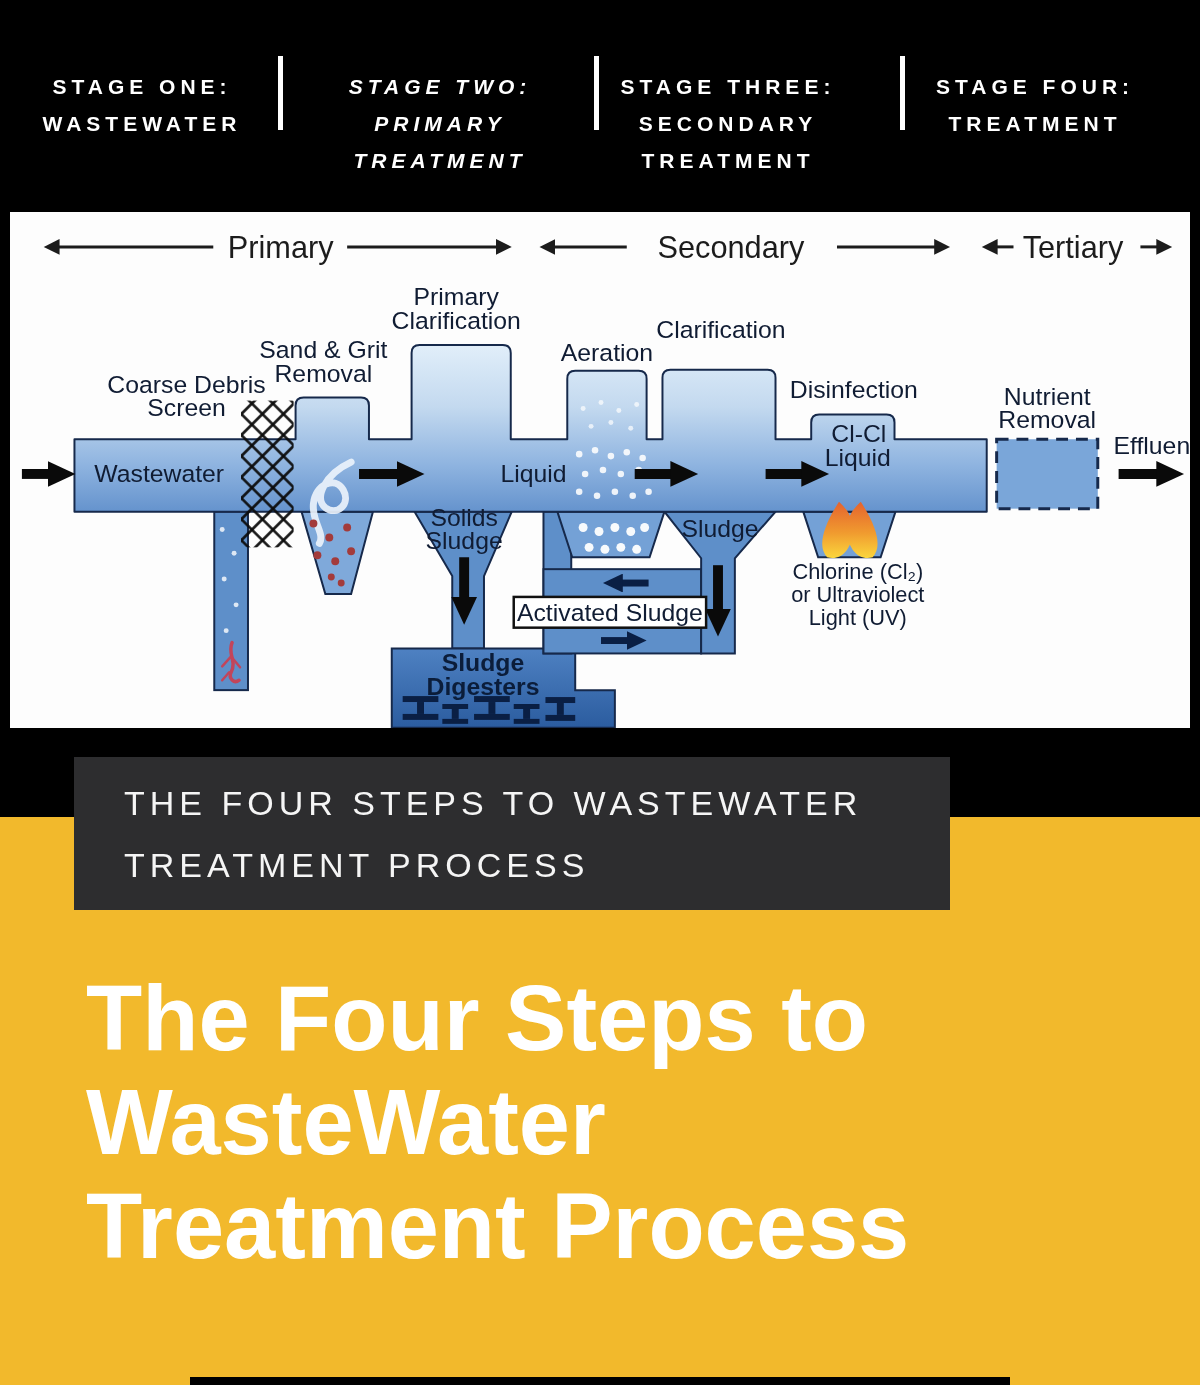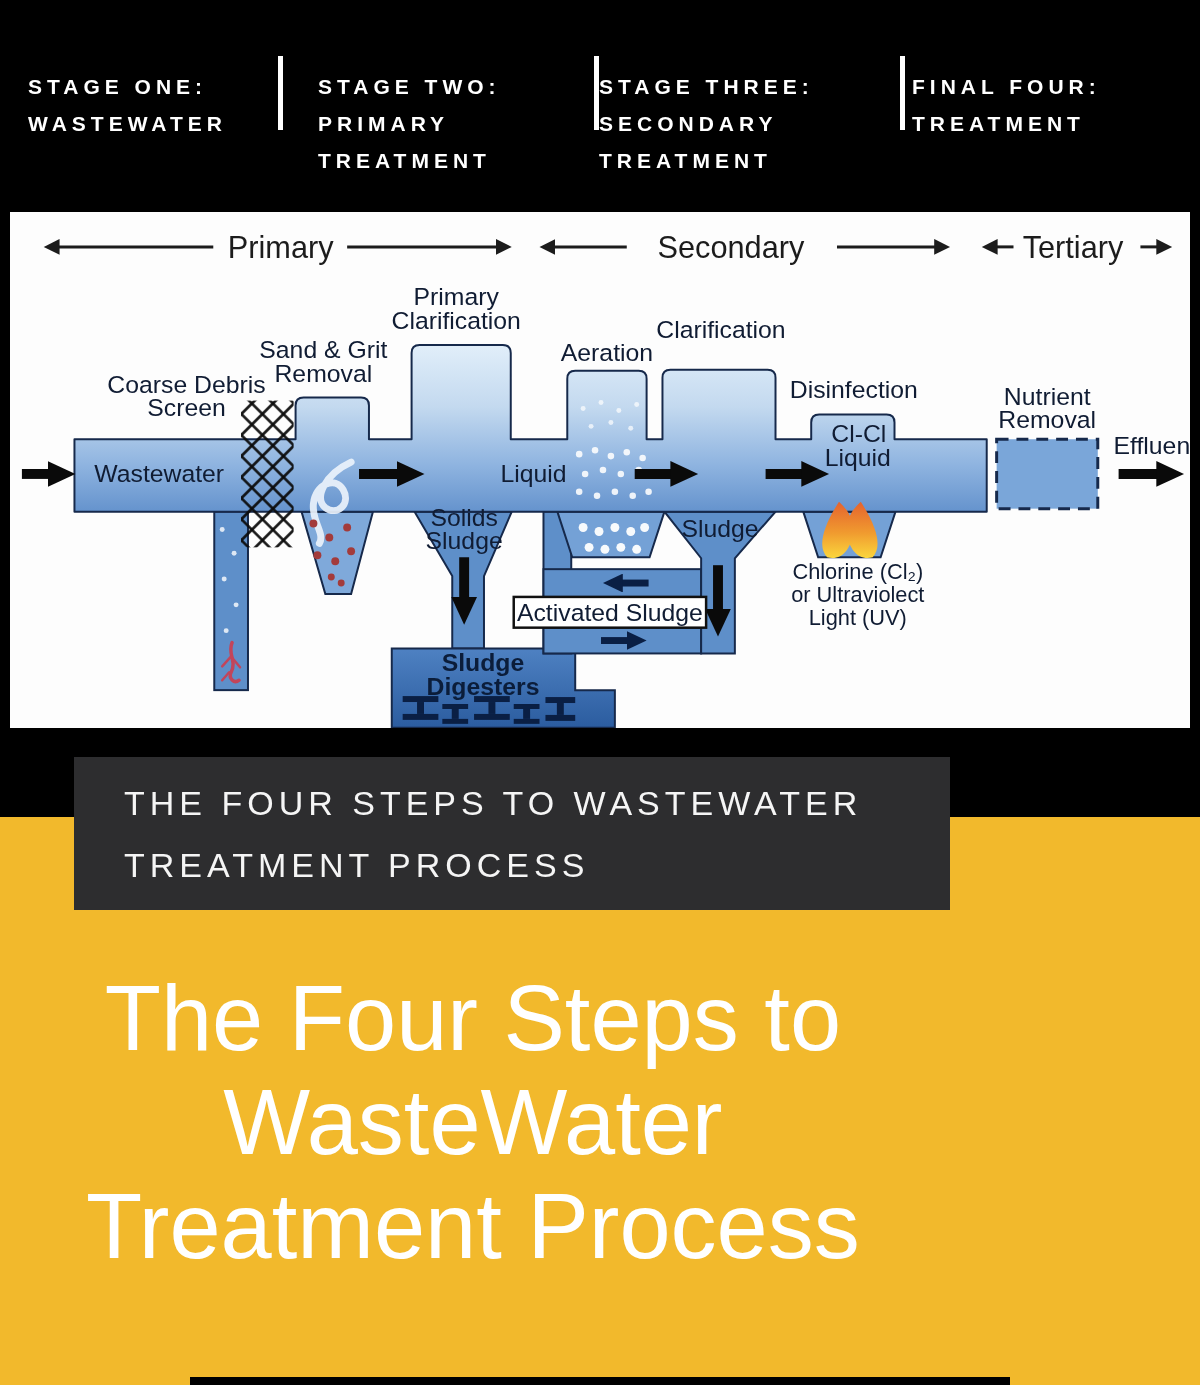--- a/index.html
+++ b/index.html
@@ -4,42 +4,42 @@
 <style>
   html,body{margin:0;padding:0;}
   body{
     width:1200px;height:1385px;position:relative;overflow:hidden;
     background:#F2B92C;
     font-family:"Liberation Sans", sans-serif;
   }
   
   .black-band{position:absolute;left:0;top:0;width:1200px;height:817px;background:#000;}
   
-  .stage-col{position:absolute;top:68px;text-align:left;color:#fff;
+  .stage-col{position:absolute;top:68px;text-align:center;color:#fff;
     font-size:21px;font-weight:700;letter-spacing:5px;line-height:37px;}
   .stage-col span{display:block;}
   .stage-div{position:absolute;top:56px;width:5px;height:74px;background:#fff;}
   .col1{left:28px;width:228px;}
-  .col2{left:318px;width:244px;}
-  .col3{left:599px;width:286px;}
+  .col2{left:318px;width:244px;font-style:italic;}
+  .col3{left:585px;width:286px;}
   .col4{left:912px;width:246px;}
   .div1{left:278px;}
   .div2{left:594px;}
   .div3{left:900px;}
   
   .diagram-panel{position:absolute;left:10px;top:212px;width:1180px;height:516px;background:#fdfdfd;}
   .diagram-panel svg{display:block;}
   
   .banner-box{position:absolute;left:74px;top:757px;width:876px;height:153px;background:#2D2D2F;
     color:#F5F5F5;font-size:34px;letter-spacing:5px;line-height:62px;font-weight:400;
     padding:15px 8px 0 50px;box-sizing:border-box;}
   .banner-box div{white-space:nowrap;}
   
-  .hero{position:absolute;left:86px;top:966px;color:#fff;font-weight:400;
-    font-size:92px;line-height:104px;letter-spacing:0px;text-align:center;}
+  .hero{position:absolute;left:86px;top:966px;color:#fff;font-weight:700;
+    font-size:92px;line-height:104px;letter-spacing:0px;}
   .hero div{white-space:nowrap;}
   
   .bottom-strip{position:absolute;left:190px;bottom:0;width:820px;height:8px;background:#000;}
   
   text{font-family:"Liberation Sans", sans-serif;fill:#101C33;}
   .phase-t{font-size:31px;fill:#1c1c1c;}
   .lbl{font-size:25px;}
   .lbl-s{font-size:22px;}
   .lbl-b{font-size:25px;font-weight:700;fill:#0B1D3A;}
 </style>
@@ -58,21 +58,21 @@
     <span>TREATMENT</span>
   </div>
   <div class="stage-div div2"></div>
   <div class="stage-col col3">
     <span>STAGE THREE:</span>
     <span>SECONDARY</span>
     <span>TREATMENT</span>
   </div>
   <div class="stage-div div3"></div>
   <div class="stage-col col4">
-    <span>FINAL FOUR:</span>
+    <span>STAGE FOUR:</span>
     <span>TREATMENT</span>
   </div>
 
   <div class="diagram-panel">
     <svg width="1180" height="516" viewBox="0 0 1190 516">
       <defs>
         <linearGradient id="waterGrad" x1="0" y1="130" x2="0" y2="300" gradientUnits="userSpaceOnUse">
           <stop offset="0" stop-color="#E2EFFA"></stop>
           <stop offset="0.38" stop-color="#C3D9EF"></stop>
           <stop offset="0.72" stop-color="#8FB4E0"></stop>

